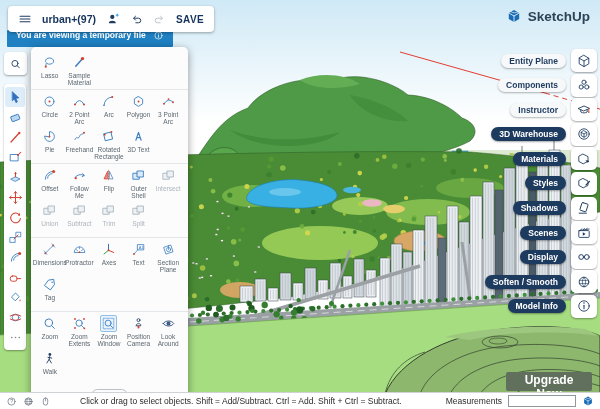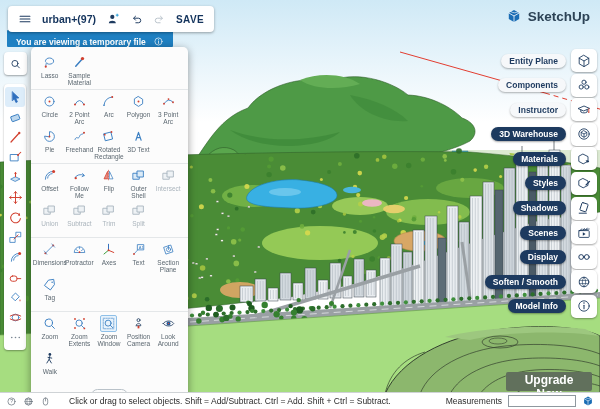--- a/index.html
+++ b/index.html
@@ -9,21 +9,21 @@
 
   
   #topbar{position:absolute;left:8px;top:6px;height:26px;background:#fff;border-radius:4px;
           box-shadow:0 1px 3px rgba(0,0,0,.35);display:flex;align-items:center;
           padding:0 10px;gap:10px;z-index:10}
   .tbbtn{background:none;border:none;padding:0;display:flex;align-items:center;cursor:pointer;font-family:inherit}
   #doc-title{font-size:10.5px;font-weight:bold;color:#13335c}
   #save-btn{font-size:10px;font-weight:bold;color:#13335c;letter-spacing:.4px}
 
   #banner{position:absolute;left:7px;top:30px;height:17px;background:#1f80c2;color:#fff;
-          display:flex;align-items:flex-end;gap:7px;padding:0 9px;font-size:8.5px;font-weight:bold;
+          display:flex;align-items:flex-start;gap:7px;padding:0 9px;font-size:8.5px;font-weight:bold;
           z-index:9;border-radius:1px}
 
   #brand{position:absolute;top:8px;right:10px;display:flex;align-items:center;gap:6px;
          font-size:13.5px;font-weight:bold;color:#2d4356;z-index:10}
 
   #searchbtn{position:absolute;left:4px;top:52px;width:23px;height:23px;background:#fff;border:none;
              border-radius:4px;box-shadow:0 1px 2px rgba(0,0,0,.35);display:flex;align-items:center;
              justify-content:center;z-index:8;cursor:pointer}
 
   #ltoolbar{position:absolute;left:4px;top:84px;width:22px;background:#fff;border-radius:4px;
@@ -55,21 +55,21 @@
   .rcard{width:26px;height:23px;background:#fff;border-radius:5px;box-shadow:0 1px 2px rgba(0,0,0,.35);
          display:flex;align-items:center;justify-content:center;cursor:pointer}
   .rcard .ic{width:16px;height:16px}
 
   #upgrade{position:absolute;right:8px;bottom:18px;width:86px;height:19px;background:#61705c;color:#fff;
            border:none;border-radius:2px;font-size:12px;font-weight:bold;font-family:inherit;z-index:7;cursor:pointer}
 
   #statusbar{position:absolute;left:0;right:0;bottom:0;height:16px;background:#fff;border-top:1px solid #cfd3d6;
              display:flex;align-items:center;padding:0 6px;gap:6px;z-index:11;font-size:8.5px;color:#2b2b2b}
   #statusbar .ic{width:11px;height:11px}
-  .hint{margin-left:12px}
+  .hint{margin-left:23px}
   .spacer{flex:1}
   #measure-label{color:#2b2b2b}
   #measure-input{width:62px;height:10px;border:1px solid #8f989f;font-size:8px;padding:0 2px;font-family:inherit}
 
   .ic{display:inline-flex}
   .ic svg{width:100%;height:100%}
   .i14{width:14px;height:14px}.i13{width:13px;height:13px}.i11{width:11px;height:11px}.i16{width:16px;height:16px}
 </style>
 </head>
 <body>

